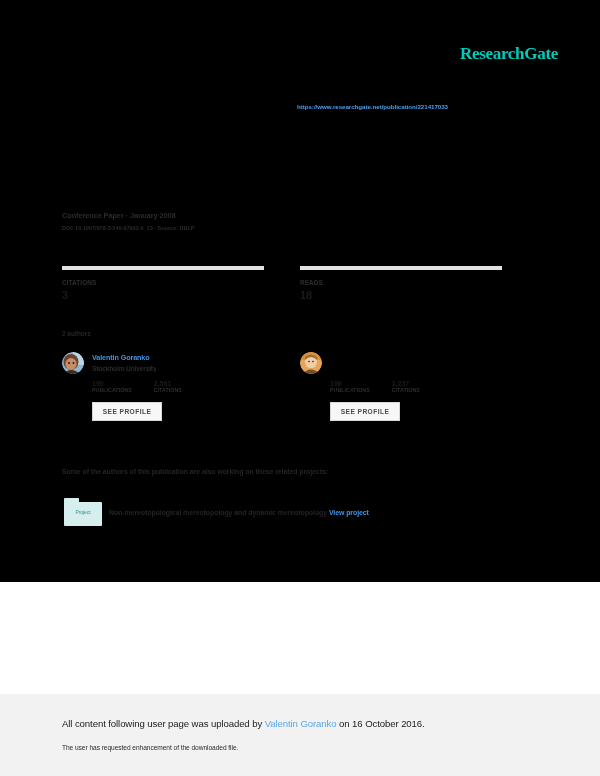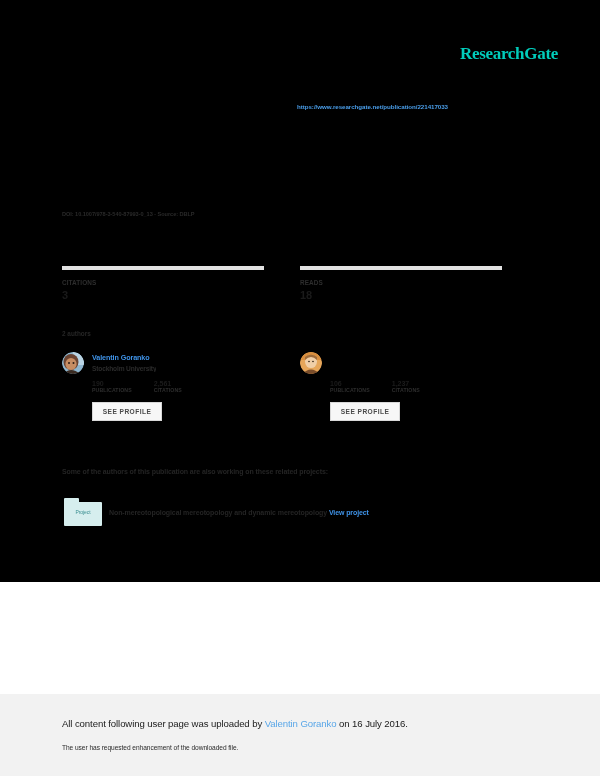--- a/index.html
+++ b/index.html
@@ -304,20 +304,21 @@
 </head>
 <body>
 
 <div class="page-dark">
 
   <div class="rg-logo">ResearchGate</div>
 
   <div class="rg-url">https://www.researchgate.net/publication/221417033</div>
 
   <div class="pub-meta">
+    <div class="pub-type">Conference Paper · January 2008</div>
     <div class="pub-doi">DOI: 10.1007/978-3-540-87993-0_13 · Source: DBLP</div>
   </div>
 
   <div class="stats">
     <div class="stat-col">
       <div class="stat-rule"></div>
       <div class="stat-label">CITATIONS</div>
       <div class="stat-value">3</div>
     </div>
     <div class="stat-col right">
@@ -417,16 +418,16 @@
       <span>Non-mereotopological mereotopology and dynamic mereotopology</span>
       <span class="view-project">View project</span>
     </div>
   </div>
 
 </div>
 
 <div class="page-light"></div>
 
 <div class="footer-main">
-  <span>All content following user page was uploaded by </span><span class="footer-link">Valentin Goranko</span><span> on 16 July 2016.</span>
+  <span>All content following user page was uploaded by </span><span class="footer-link">Valentin Goranko</span><span> on 16 October 2016.</span>
 </div>
 
 <div class="footer-sub">The user has requested enhancement of the downloaded file.</div>
 
 </body></html>

